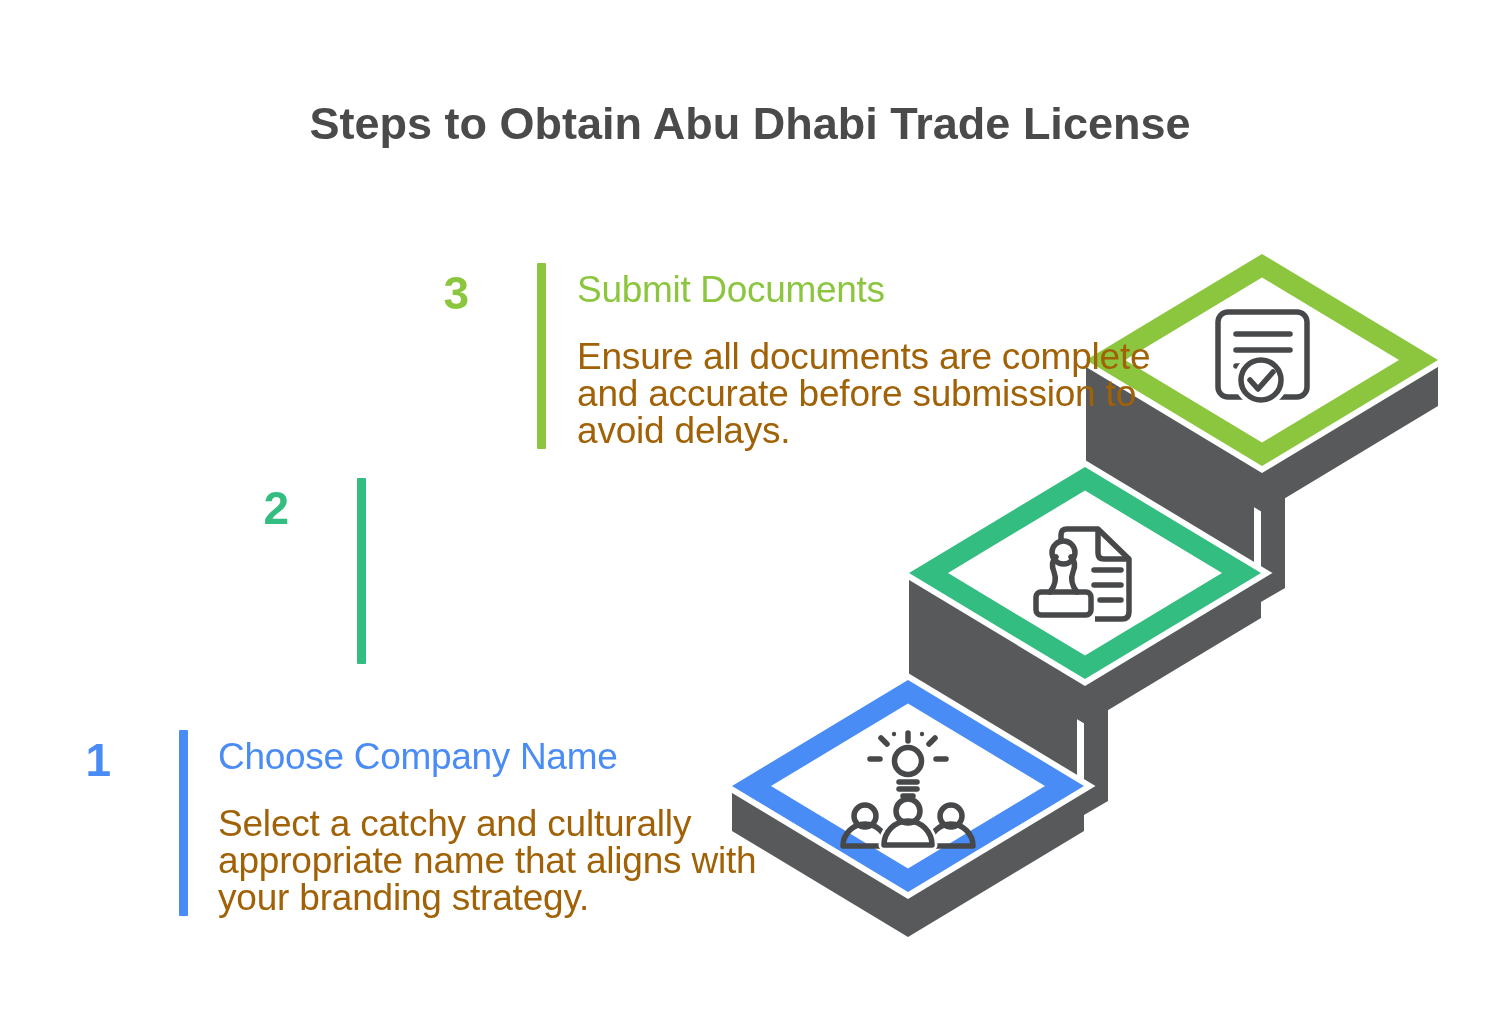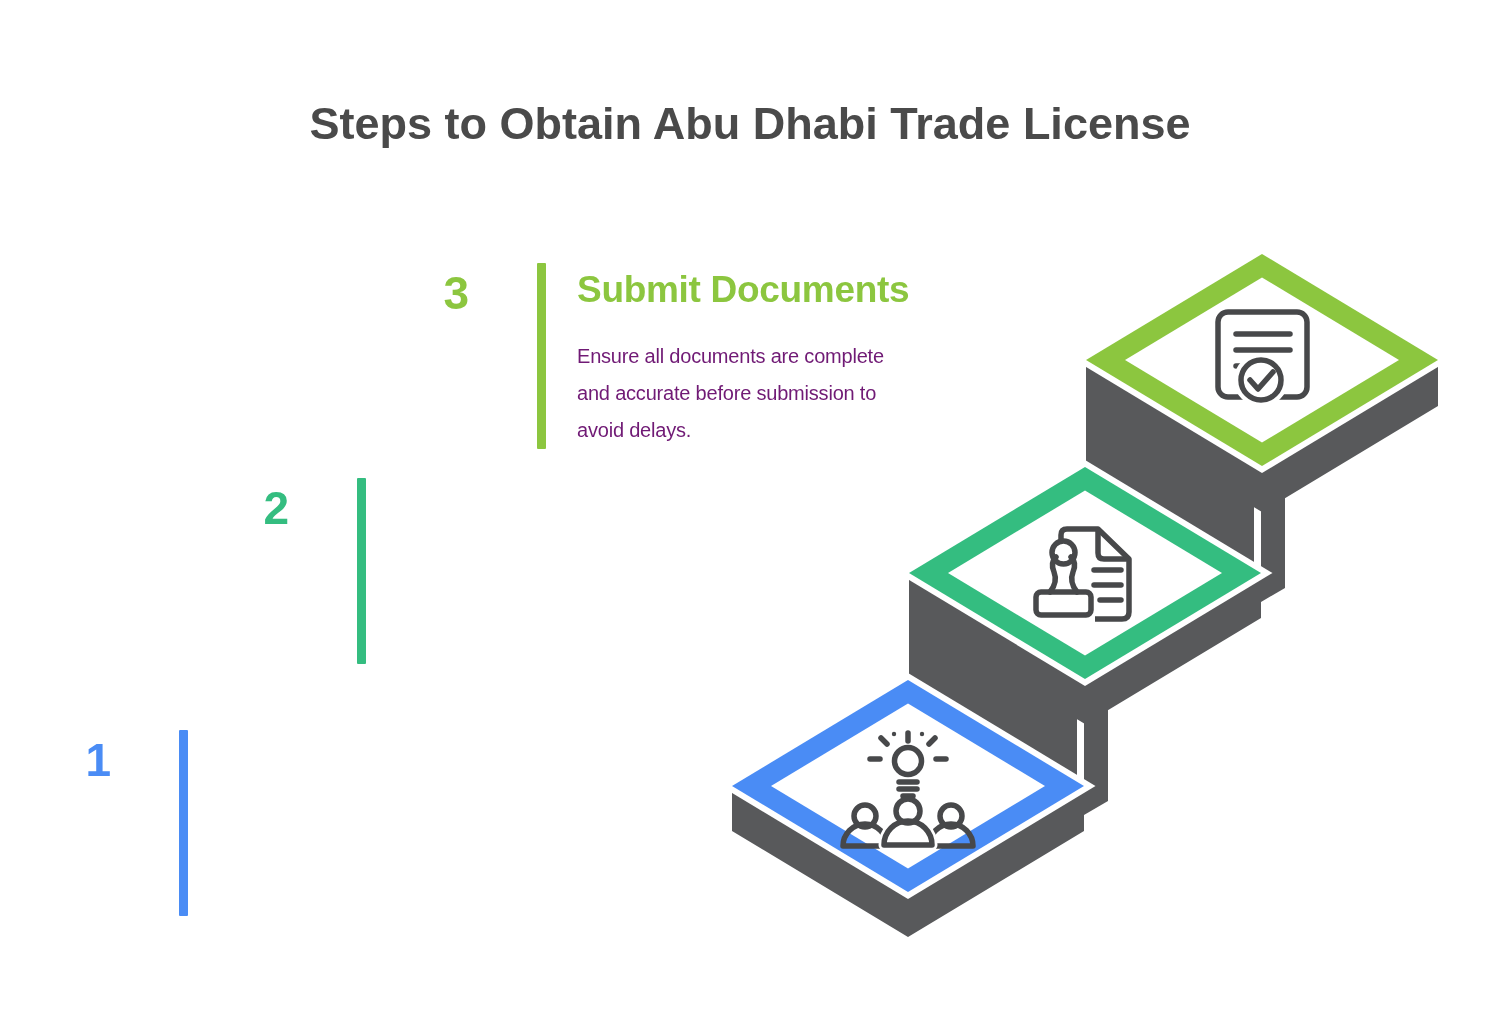--- a/index.html
+++ b/index.html
@@ -21,23 +21,23 @@
   .n2{left:229px;top:483px;}
   .n1{left:51px;top:735px;}
   .bar{position:absolute;width:9px;height:186px;border-radius:1px;}
   .b3{left:537px;top:263px;}
   .b2{left:357px;top:478px;}
   .b1{left:179px;top:730px;}
   .stepblock{position:absolute;width:560px;}
   .s3{left:577px;top:268px;}
   .s2{left:397px;top:483px;}
   .s1{left:218px;top:735px;}
-  .heading{font-size:37px;font-weight:700;line-height:44px;letter-spacing:-0.3px;}
+  .heading{font-size:37px;font-weight:400;line-height:44px;letter-spacing:-0.3px;}
   .body-text{
-    margin-top:26px;font-size:20px;line-height:37px;color:#701a75;
+    margin-top:26px;font-size:37px;line-height:37px;color:#a16207;
     white-space:pre;letter-spacing:-0.2px;
   }
   .icon{stroke:#47484a;stroke-width:5.5;fill:none;stroke-linecap:round;stroke-linejoin:round;}
   .halo{stroke:#ffffff;fill:none;stroke-linecap:round;stroke-linejoin:round;}
 </style>
 </head>
 <body>
 
 <div class="canvas">
 
@@ -126,14 +126,20 @@
     <div class="body-text">Ensure all documents are complete
 and accurate before submission to
 avoid delays.</div>
   </div>
 
   <div class="num n2" style="color: rgb(52, 189, 128);">2</div>
   <div class="bar b2" style="background-color: rgb(52, 189, 128);"></div>
 
   <div class="num n1" style="color: rgb(74, 140, 245);">1</div>
   <div class="bar b1" style="background-color: rgb(74, 140, 245);"></div>
+  <div class="stepblock s1">
+    <div class="heading" style="color: rgb(74, 140, 245);">Choose Company Name</div>
+    <div class="body-text">Select a catchy and culturally
+appropriate name that aligns with
+your branding strategy.</div>
+  </div>
 
 </div>
 
 </body></html>

